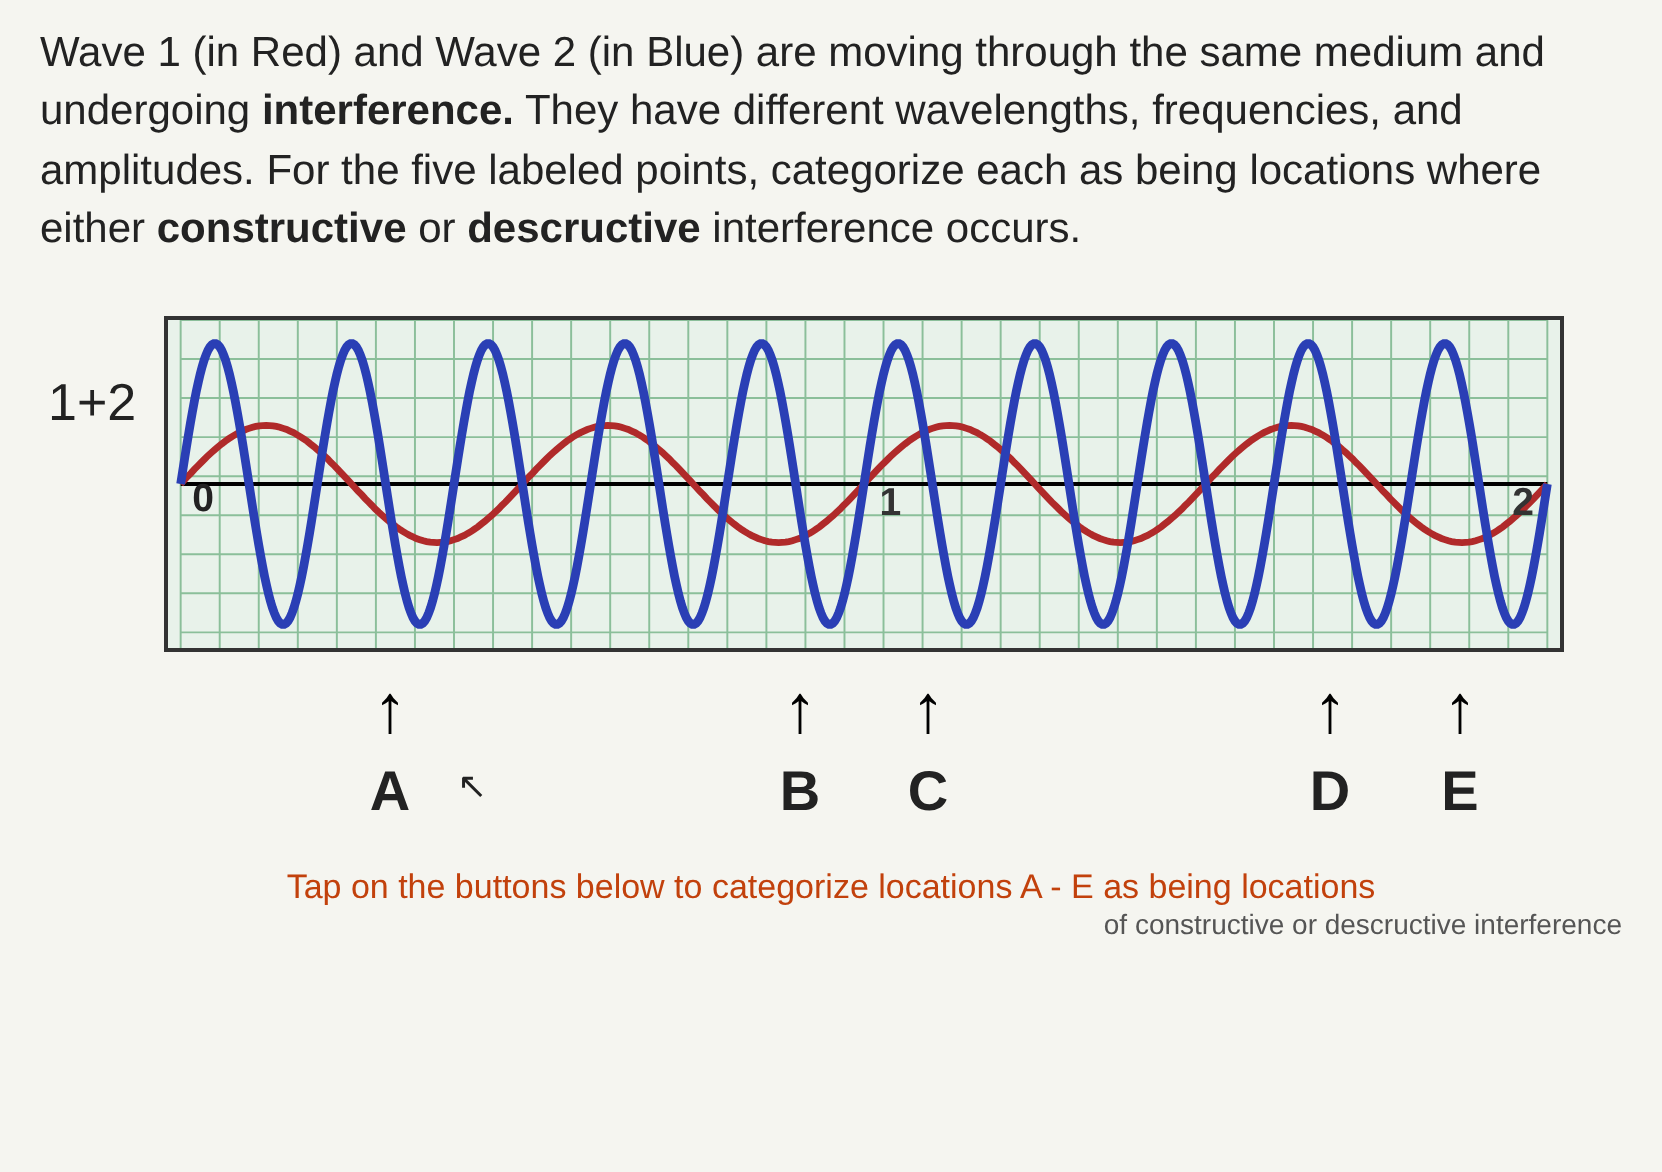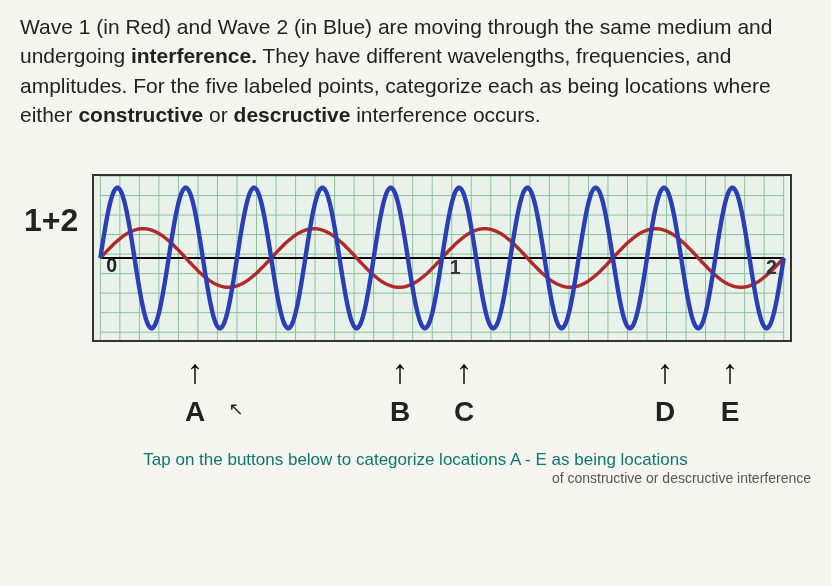--- a/index.html
+++ b/index.html
@@ -7,33 +7,33 @@
     font-family: Arial, Helvetica, sans-serif;
     background: #f5f5f0;
     width: 831px;
     height: 586px;
     padding: 12px 20px;
     color: #222;
   }
   .question {
     font-size: 21px;
     line-height: 1.4;
-    margin-bottom: 44px;
+    margin-bottom: 28px;
     font-weight: 400;
   }
   .question .bold { font-weight: 700; }
   .plot-wrap {
     display: flex;
     align-items: center;
     gap: 14px;
     margin-left: 4px;
   }
   .axis-label {
-    font-size: 32px;
-    font-weight: 700;
+    font-size: 26px;
+    font-weight: 400;
     align-self: flex-start;
     margin-top: 28px;
   }
   .plot {
     border: 2px solid #333;
     background: #e8f2ea;
     position: relative;
   }
   .arrows-row {
     display: flex;
@@ -63,21 +63,21 @@
   }
   .cursor {
     position: absolute;
     font-size: 18px;
     transform: translateX(-50%);
   }
   .hint {
     text-align: center;
     font-size: 17px;
     margin-top: 18px;
-    color: #0f766e;
+    color: #c2410c;
   }
   .hint2 {
     text-align: right;
     font-size: 14px;
     color: #555;
   }
 </style>
 </head>
 <body>
 

